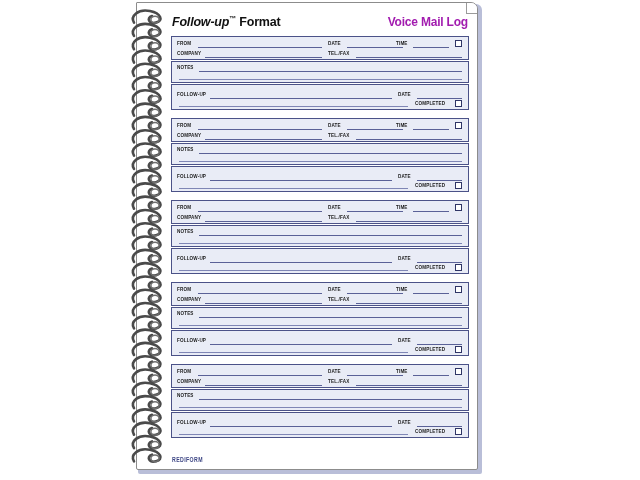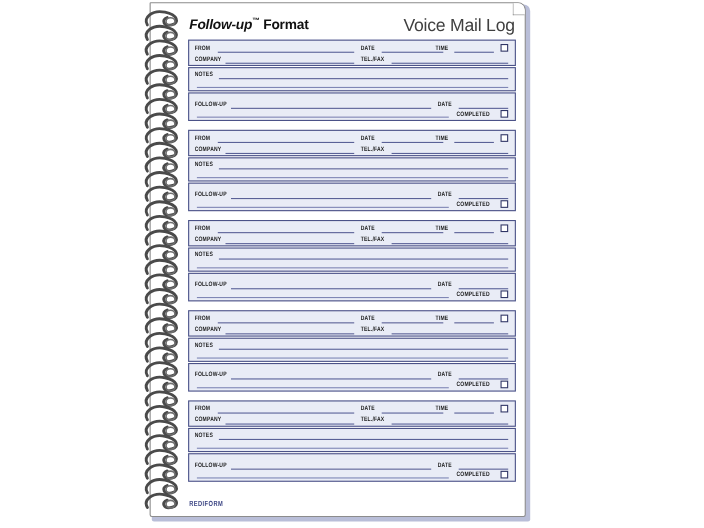--- a/index.html
+++ b/index.html
@@ -100,23 +100,23 @@
     font-size: 7px;
     vertical-align: super;
     font-style: normal;
     font-weight: bold;
   }
 
   .title-right {
     position: absolute;
     right: 1px;
     top: 2px;
-    font-size: 16px;
-    font-weight: normal;
-    color: #404040;
+    font-size: 12px;
+    font-weight: bold;
+    color: #a21caf;
     white-space: nowrap;
     letter-spacing: -0.2px;
   }
 
   
   .block {
     position: relative;
     width: 298px;
     height: 74px;
     margin-bottom: 8px;

